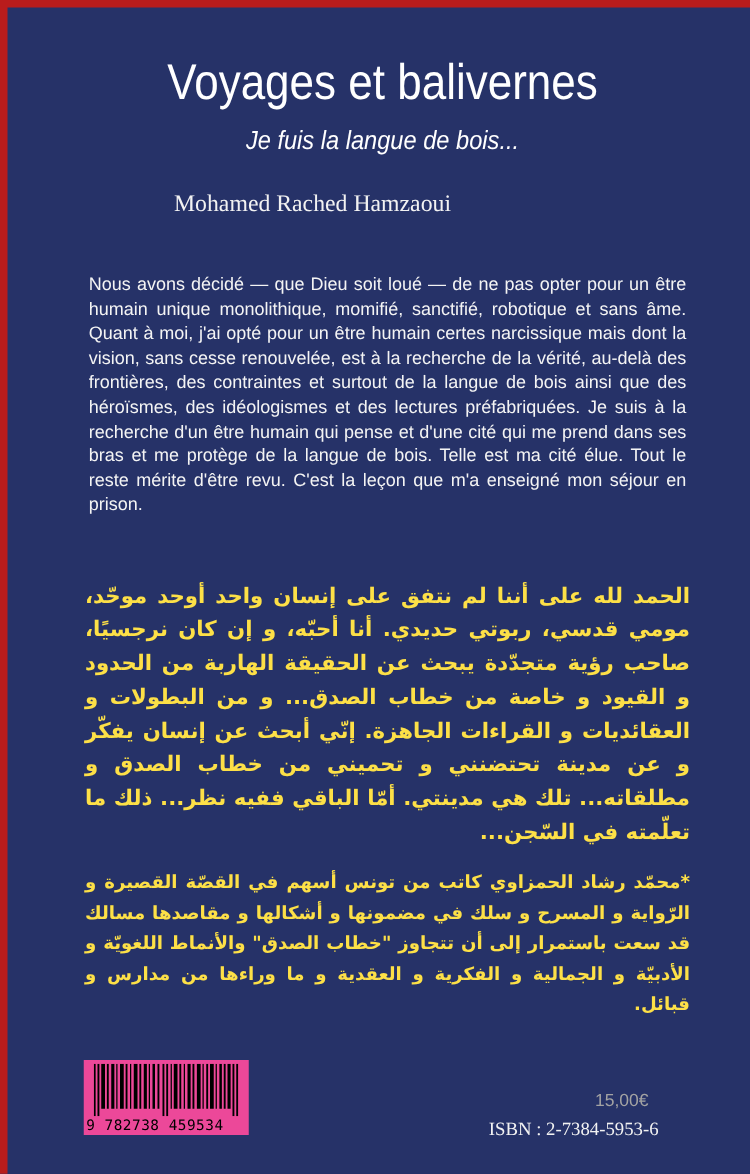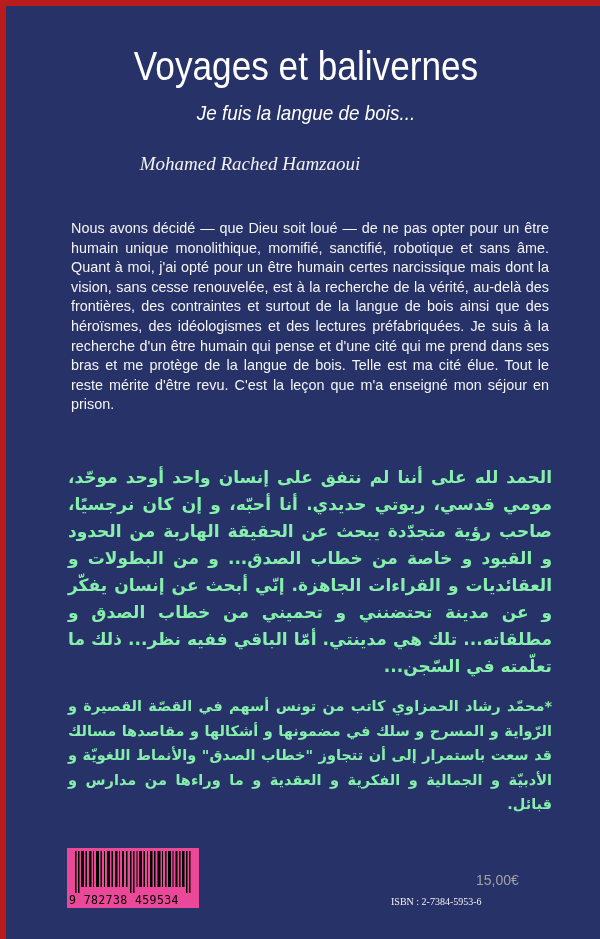--- a/index.html
+++ b/index.html
@@ -27,53 +27,53 @@
       position: absolute; left: 0; width: 600px; top: 95px;
       text-align: center;
       font-style: italic; font-size: 21px;
       color: #ffffff;
       transform: scaleX(0.9); transform-origin: center;
     }
     .author {
       position: absolute; left: 0; width: 488px; top: 147px;
       text-align: center;
       font-family: "Liberation Serif", serif;
-      font-size: 19px; color: #f2f2f2; font-style: italic;
+      font-size: 19px; color: #f2f2f2;
     }
     .french {
       position: absolute; left: 65px; width: 478px; top: 213px;
       font-size: 14.4px; line-height: 19.6px;
       text-align: justify; color: #f4f4f4;
     }
     .arabic {
       position: absolute; left: 62px; width: 484px;
       direction: rtl; text-align: justify;
       font-family: "DejaVu Sans", sans-serif; font-weight: bold;
-      color: #86efac;
+      color: #fde047;
     }
     .arabic-main { top: 458px; font-size: 17px; line-height: 27px; }
     .arabic-bio { top: 688px; font-size: 14.5px; line-height: 24.5px; }
     .arabic p { margin: 0; }
     .barcode {
       position: absolute; left: 61px; top: 842px; width: 132px; height: 60px;
       background: #ec4899;
     }
     .barcode svg { position: absolute; left: 8px; top: 3px; }
     .barcode-digits {
       position: absolute; left: 2px; width: 128px; bottom: 1px;
       font-family: "DejaVu Sans Mono", monospace; font-size: 11.5px;
       color: #000; letter-spacing: 0.4px; white-space: nowrap;
     }
     .price {
       position: absolute; left: 470px; top: 866px;
       font-size: 14px; color: #a3a3a3;
     }
     .isbn {
       position: absolute; left: 385px; top: 890px;
-      font-family: "Liberation Serif", serif; font-size: 10px; color: #f2f2f2;
+      font-family: "Liberation Serif", serif; font-size: 15px; color: #f2f2f2;
     }
   </style>
 </head>
 <body>
 
 <div class="cover">
   <div class="title">Voyages et balivernes</div>
   <div class="subtitle">Je fuis la langue de bois...</div>
   <div class="author">Mohamed Rached Hamzaoui</div>
 

